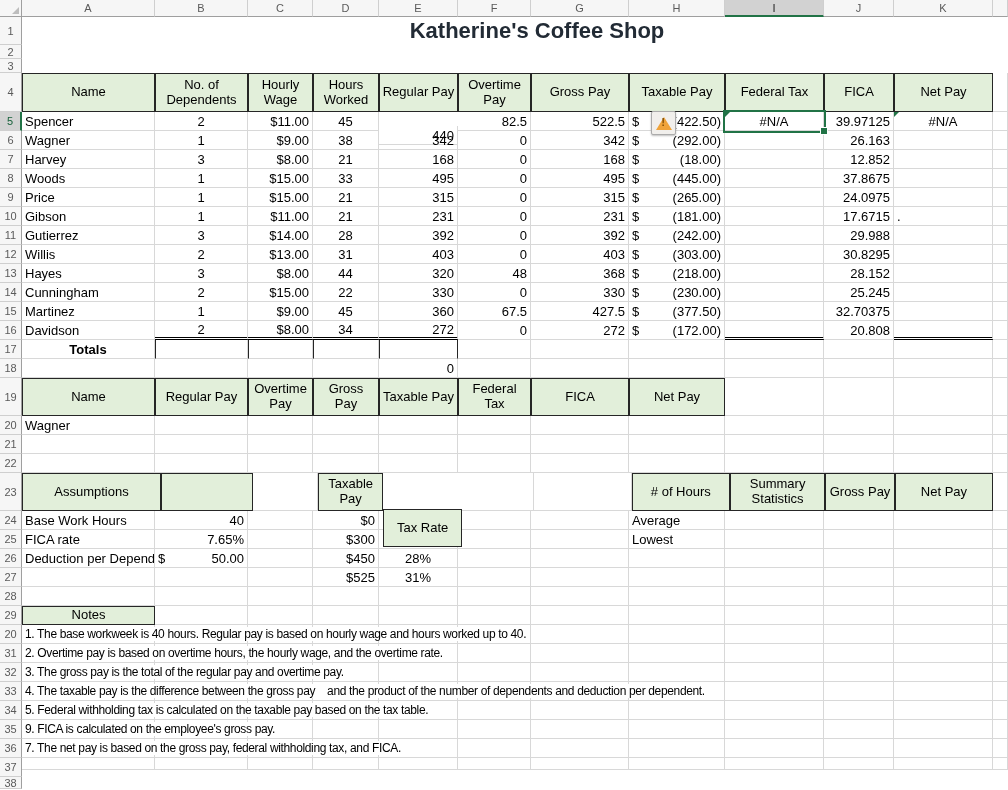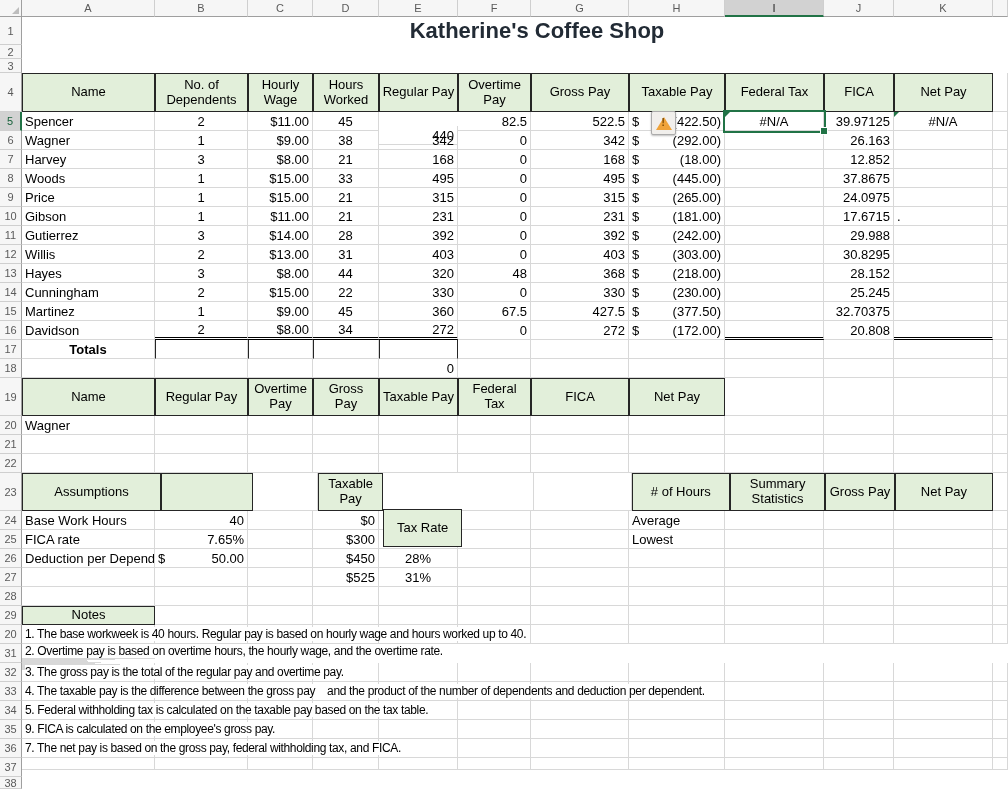--- a/index.html
+++ b/index.html
@@ -557,21 +557,21 @@
         <div class="cell" style="width: 66px;"></div>
         <div class="cell" style="width: 79px;"></div>
         <div class="cell" style="width: 73px;"></div>
         <div class="cell" style="width: 98px;"></div>
         <div class="cell" style="width: 96px;"></div>
         <div class="cell" style="width: 99px;"></div>
         <div class="cell" style="width: 70px;"></div>
         <div class="cell" style="width: 99px;"></div>
         <div class="cell" style="width: 15px;"></div>
       </div>
-      <div class="rowline" style="height: 19px; flex-direction: column;">
+      <div class="rowline" style="height: 19px;">
         <div class="cell note" style="width: 133px;">
           <span class="ntext">2. Overtime pay is based on overtime hours, the hourly wage, and the overtime rate.</span>
         </div>
         <div class="cell" style="width: 93px;"></div>
         <div class="cell" style="width: 65px;"></div>
         <div class="cell" style="width: 66px;"></div>
         <div class="cell" style="width: 79px;"></div>
         <div class="cell" style="width: 73px;"></div>
         <div class="cell" style="width: 98px;"></div>
         <div class="cell" style="width: 96px;"></div>

